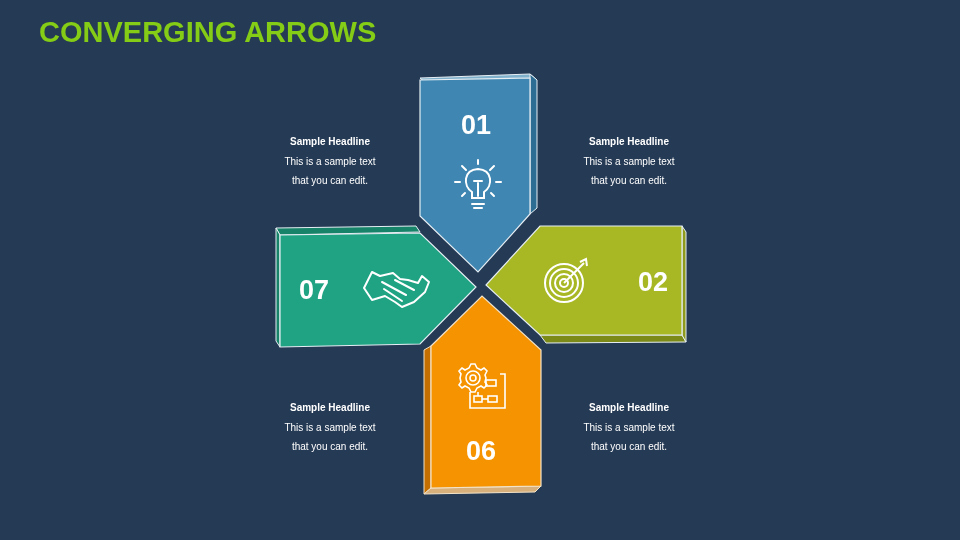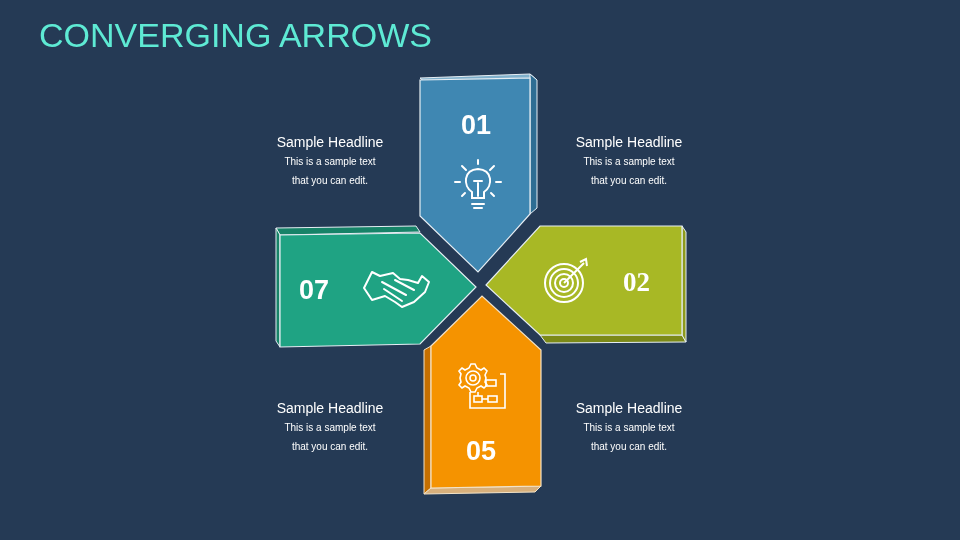--- a/index.html
+++ b/index.html
@@ -1,21 +1,21 @@
 <!DOCTYPE html>
 <html><head>
 <meta charset="utf-8">
 <style>
   html, body { margin:0; padding:0; }
   body { width:960px; height:540px; background:#253a55; position:relative; overflow:hidden; font-family:"Liberation Sans", sans-serif; }
-  .title { position:absolute; left:39px; top:16px; color:#5eead4; font-weight:normal; font-size:34px; letter-spacing:0px; }
+  .title { position:absolute; left:39px; top:16px; color:#84cc16; font-weight:bold; font-size:29px; letter-spacing:0px; }
   .diagram { position:absolute; left:0; top:0; width:960px; height:540px; }
   .num { position:absolute; color:#fff; font-weight:bold; font-size:27px; font-family:"Liberation Sans", sans-serif;text-align:right; }
   .textblock { position:absolute; width:170px; text-align:center; color:#fff; }
-  .textblock .hl { font-weight:normal; font-size:14px; line-height:20px;text-align:center; }
+  .textblock .hl { font-weight:bold; font-size:10px; line-height:20px;text-align:center; }
   .textblock .body { font-size:10px; line-height:19px; }
 </style>
 </head>
 <body>
 
 <div class="title">CONVERGING ARROWS</div>
 
 <svg class="diagram" width="960" height="540" viewBox="0 0 960 540">
 
   <g>
@@ -80,22 +80,22 @@
 
   <g fill="none" stroke="#fff" stroke-width="2" stroke-linejoin="round" stroke-linecap="round">
     <path d="M364,288 L372,272 L380,276 L393,273 L400,279 L408,280 L418,283 L422,276 L429,282 L425,292 L414,302 L402,307 L395,302 L385,296 L372,300 Z"></path>
     <line x1="382" y1="282" x2="406" y2="295"></line>
     <line x1="384" y1="289" x2="402" y2="301"></line>
     <line x1="395" y1="280" x2="414" y2="290"></line>
   </g>
 </svg>
 
 <div class="num" style="left:461px;top:110px;">01</div>
-<div class="num" style="left:623px;top:267px;font-family:Liberation Serif, serif;">02</div>
-<div class="num" style="left:466px;top:436px;">05</div>
+<div class="num" style="left:638px;top:267px;">02</div>
+<div class="num" style="left:466px;top:436px;">06</div>
 <div class="num" style="left:299px;top:275px;">07</div>
 
 <div class="textblock" style="left:245px;top:132px;">
   <div class="hl">Sample Headline</div>
   <div class="body">This is a sample text</div>
   <div class="body">that you can edit.</div>
 </div>
 <div class="textblock" style="left:544px;top:132px;">
   <div class="hl">Sample Headline</div>
   <div class="body">This is a sample text</div>

